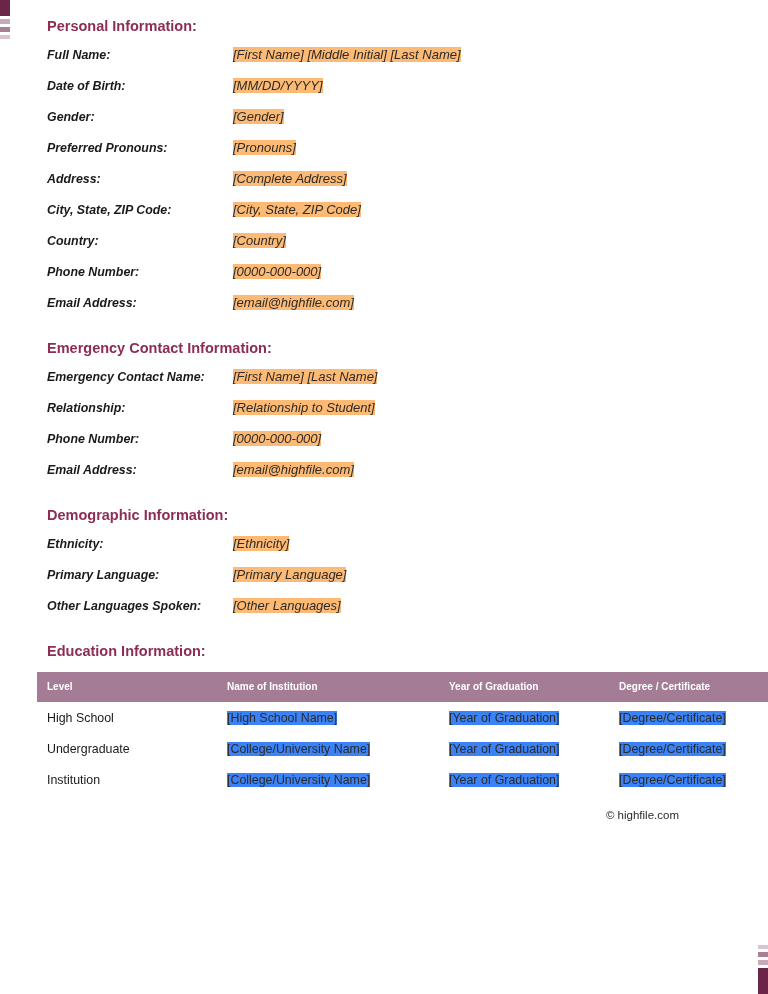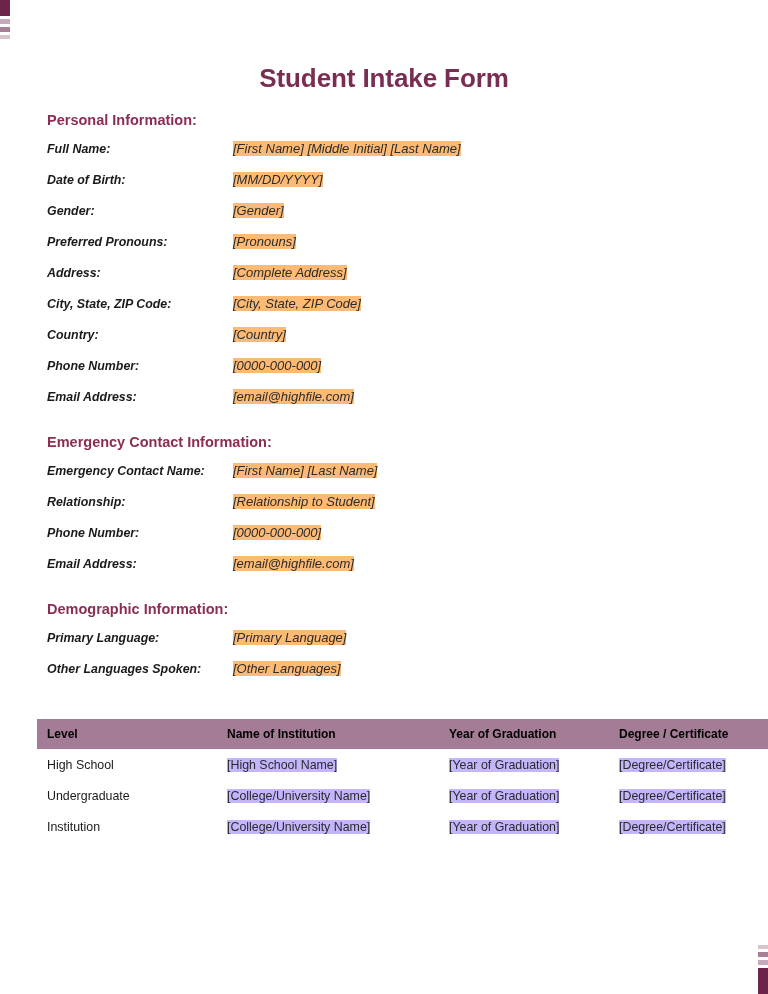--- a/index.html
+++ b/index.html
@@ -105,22 +105,22 @@
 
   
   .edu-table {
     width: 694px;
     border-collapse: collapse;
     margin: 0 0 0 0;
     table-layout: fixed;
   }
   .edu-table th {
     background: #a57c96;
-    color: #000000;
-    font-size: 12px;
+    color: #ffffff;
+    font-size: 10px;
     font-weight: bold;
     text-align: left;
     padding: 7px 0 8px 10px;
     height: 15px;
   }
   .edu-table td {
     font-size: 12.4px;
     padding: 8px 0 8px 10px;
     height: 15px;
     vertical-align: middle;
@@ -132,21 +132,21 @@
 
   .edu-table td.cell-level {
     font-weight: normal;
     color: #1a1a1a;
   }
   .edu-table td.cell-value {
     color: #2b2b2b;
   }
   .edu-table td.cell-value span,
   .edu-table td.cell-level span {
-    background: #c4b5fd;
+    background: #3b82f6;
   }
   .edu-table td.cell-level span { background: transparent; }
 
   .footer {
     text-align: right;
     font-size: 11.5px;
     color: #2b2b2b;
     padding-right: 52px;
     padding-top: 14px;
   }
@@ -169,21 +169,20 @@
   <span class="deco-f"></span>
   <span class="deco-e"></span>
   <span class="deco-d"></span>
   <span class="deco-c"></span>
   <span class="deco-b"></span>
   <span class="deco-a"></span>
 </div>
 
 <div class="page">
 
-  <h1 class="doc-title">Student Intake Form</h1>
 
   <div class="gap-after-title"></div>
 
   <div class="section">
     <h2 class="section-title">Personal Information:</h2>
     <div class="gap-section-top"></div>
     <ul class="field-list">
       <li class="field-row">
         <span class="field-label">Full Name:</span>
         <span class="field-value">[First Name] [Middle Initial] [Last Name]</span>
@@ -248,33 +247,38 @@
     </ul>
   </div>
 
   <div class="gap-section-gap"></div>
 
   <div class="section">
     <h2 class="section-title">Demographic Information:</h2>
     <div class="gap-section-top"></div>
     <ul class="field-list">
       <li class="field-row">
+        <span class="field-label">Ethnicity:</span>
+        <span class="field-value">[Ethnicity]</span>
+      </li>
+      <li class="field-row">
         <span class="field-label">Primary Language:</span>
         <span class="field-value">[Primary Language]</span>
       </li>
       <li class="field-row">
         <span class="field-label">Other Languages Spoken:</span>
         <span class="field-value">[Other Languages]</span>
       </li>
     </ul>
   </div>
 
   <div class="gap-section-gap"></div>
 
   <div class="section">
+    <h2 class="section-title">Education Information:</h2>
     <div class="gap-section-top"></div>
 
     <table class="edu-table">
       <thead>
         <tr>
           <th class="col-level">Level</th>
           <th class="col-inst">Name of Institution</th>
           <th class="col-year">Year of Graduation</th>
           <th class="col-degree">Degree / Certificate</th>
         </tr>
@@ -294,15 +298,16 @@
         </tr>
         <tr>
           <td class="cell-level"><span>Institution</span></td>
           <td class="cell-value"><span>[College/University Name]</span></td>
           <td class="cell-value"><span>[Year of Graduation]</span></td>
           <td class="cell-value"><span>[Degree/Certificate]</span></td>
         </tr>
       </tbody>
     </table>
 
+    <div class="footer">© highfile.com</div>
   </div>
 
 </div>
 
 </body></html>

